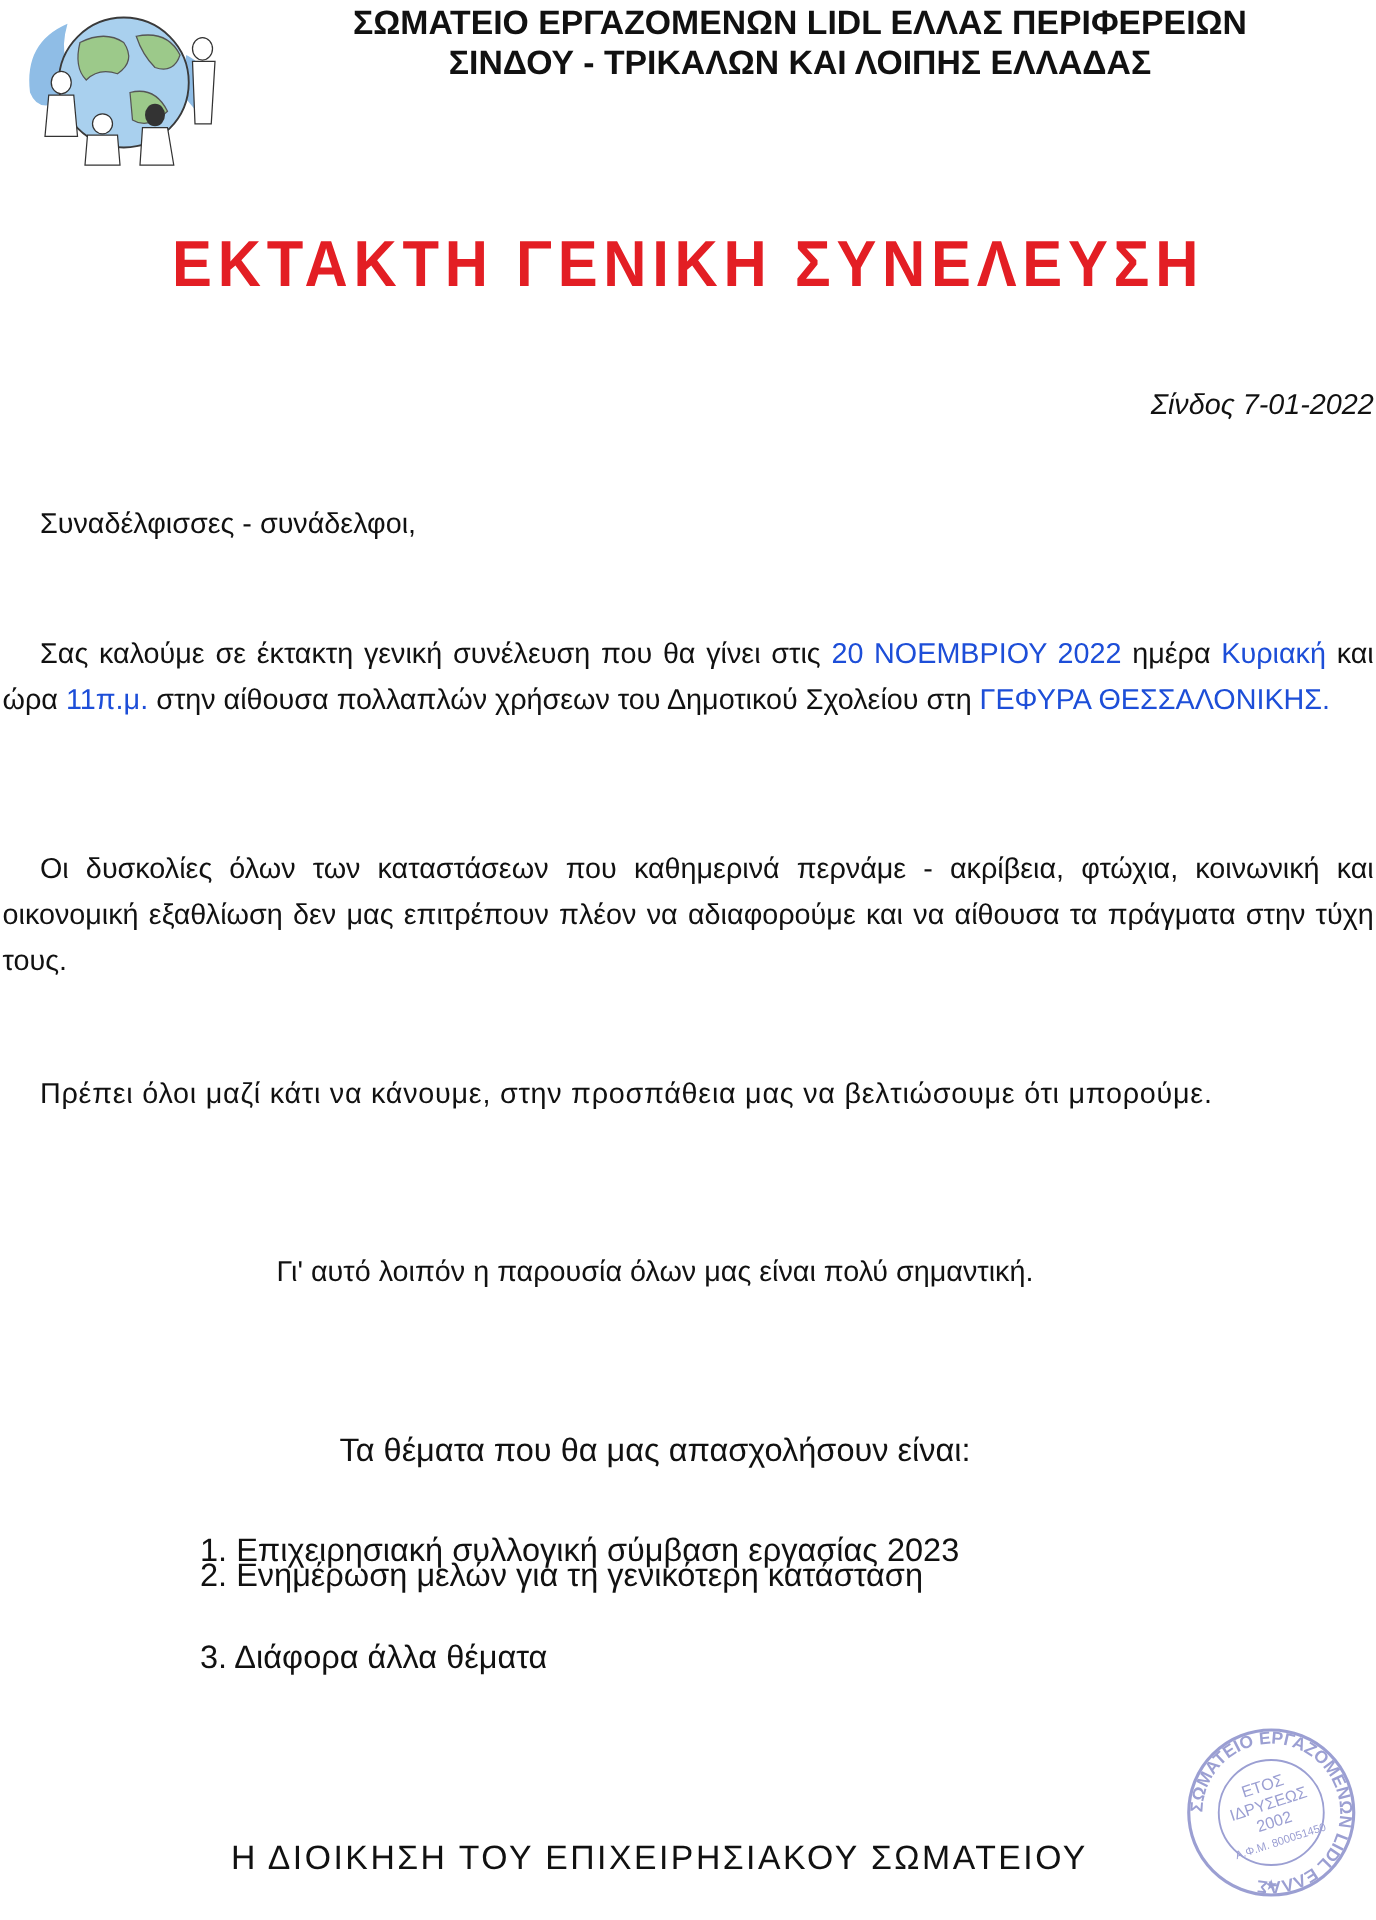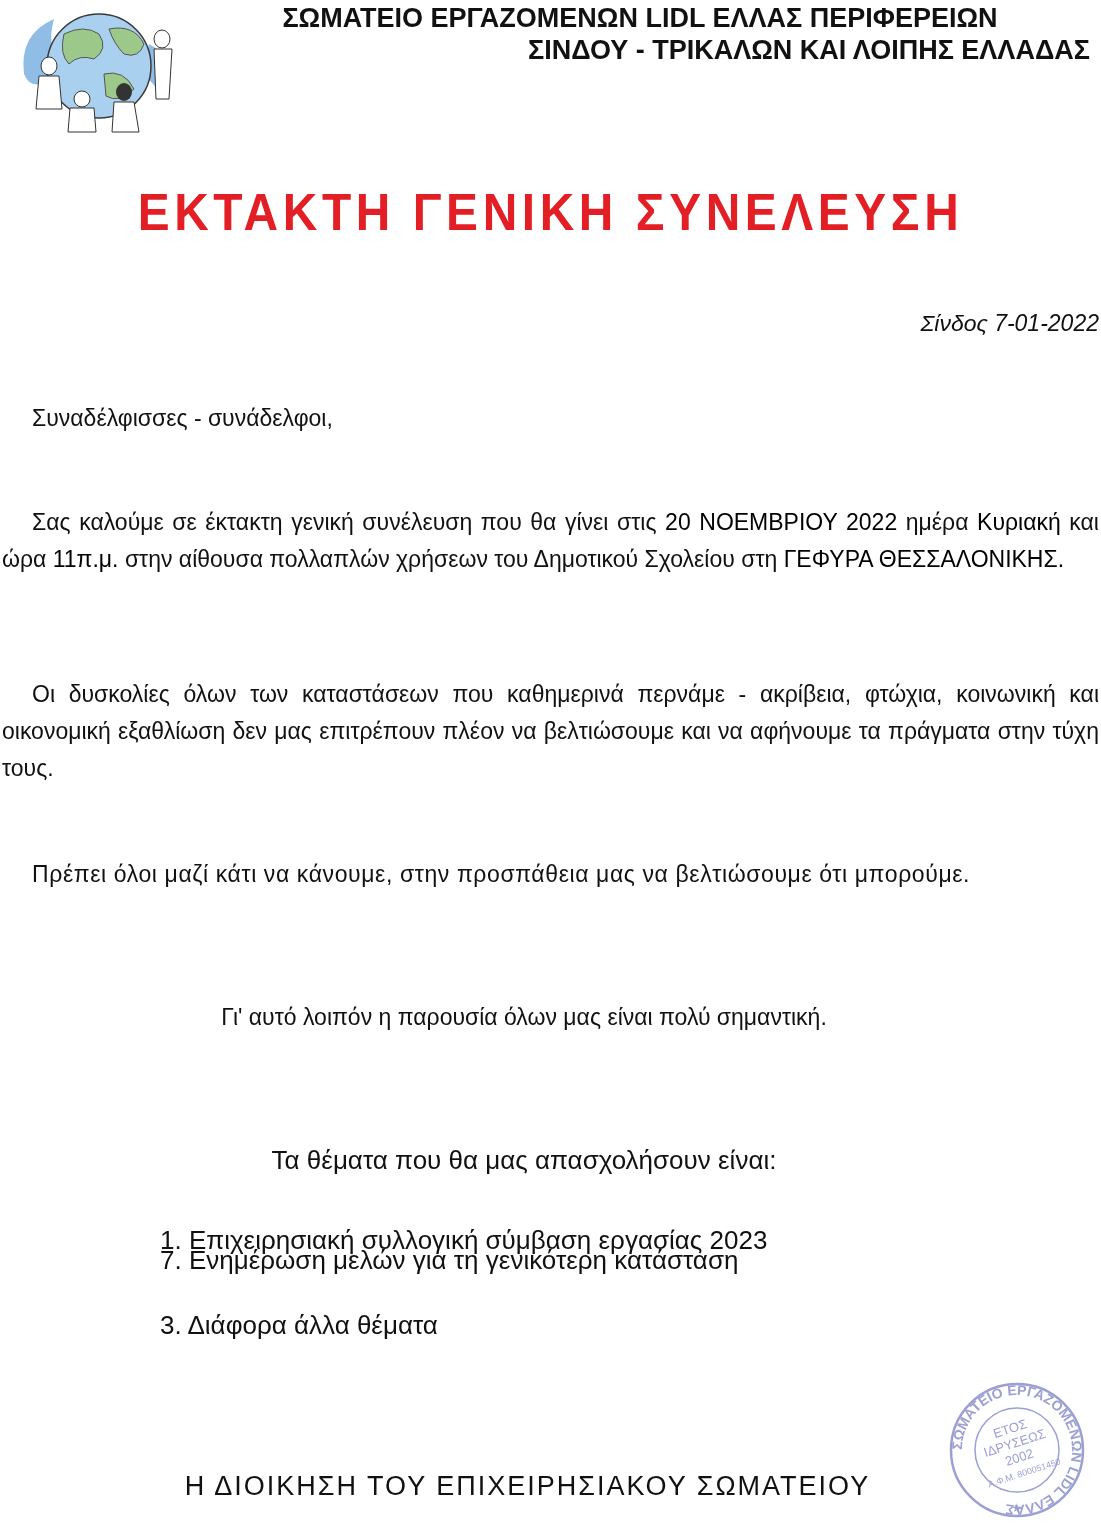--- a/index.html
+++ b/index.html
@@ -2,29 +2,29 @@
 <html><head>
 <meta charset="utf-8">
 <style>
   html, body { margin: 0; padding: 0; background: #ffffff; }
   body { width: 1101px; height: 1536px; position: relative; overflow: hidden;
          font-family: "Liberation Sans", sans-serif; color: #111; }
   .logo { position: absolute; left: 14px; top: 4px; width: 170px; height: 130px; }
   .header { position: absolute; left: 190px; width: 900px; text-align: center;
             font-weight: bold; font-size: 27px; line-height: 32px; color: #111; }
   .header.l1 { top: 2px; }
-  .header.l2 { top: 34px; text-align: right; }
+  .header.l2 { top: 34px; }
   .title { position: absolute; top: 182px; left: 0; width: 1101px; text-align: center;
            color: #e31e24; font-weight: bold; font-size: 52px; letter-spacing: 5px;
            transform: scaleX(0.92); transform-origin: center; }
   .date { position: absolute; top: 310px; right: 2px; font-style: italic; font-size: 23px; }
   .text { position: absolute; left: 2px; width: 1097px; font-size: 23px; line-height: 37px;
           text-align: justify; text-align-last: left; }
   .indent { text-indent: 30px; }
-  .red { color: #000000; }
+  .red { color: #1d4ed8; }
   .greeting { top: 400px; }
   .p1 { top: 504px; }
   .p2 { top: 676px; }
   .p3 { top: 856px; letter-spacing: 0.6px; }
   .center-line { position: absolute; left: 0; width: 1048px; text-align: center; font-size: 23px; }
   .importance { top: 1004px; }
   .topics-intro { top: 1117px; font-size: 26px; margin-top: 28px; }
   .topic { position: absolute; left: 160px; font-size: 26px; }
   .t1 { top: 1180px; margin-top: 45px; }
   .t2 { top: 1245px; }
@@ -59,29 +59,29 @@
 <div class="header l2">ΣΙΝΔΟΥ - ΤΡΙΚΑΛΩΝ ΚΑΙ ΛΟΙΠΗΣ ΕΛΛΑΔΑΣ</div>
 
 <div class="title">ΕΚΤΑΚΤΗ ΓΕΝΙΚΗ ΣΥΝΕΛΕΥΣΗ</div>
 
 <div class="date">Σίνδος 7-01-2022</div>
 
 <div class="text indent greeting">Συναδέλφισσες - συνάδελφοι,</div>
 
 <div class="text indent p1"><span>Σας καλούμε σε έκτακτη γενική συνέλευση που θα γίνει στις </span><span class="red">20 ΝΟΕΜΒΡΙΟΥ 2022</span><span> ημέρα </span><span class="red">Κυριακή</span><span> και ώρα </span><span class="red">11π.μ.</span><span> στην αίθουσα πολλαπλών χρήσεων του Δημοτικού Σχολείου στη </span><span class="red">ΓΕΦΥΡΑ ΘΕΣΣΑΛΟΝΙΚΗΣ.</span></div>
 
-<div class="text indent p2">Οι δυσκολίες όλων των καταστάσεων που καθημερινά περνάμε - ακρίβεια, φτώχια, κοινωνική και οικονομική εξαθλίωση δεν μας επιτρέπουν πλέον να βελτιώσουμε και να αφήνουμε τα πράγματα στην τύχη τους.</div>
+<div class="text indent p2">Οι δυσκολίες όλων των καταστάσεων που καθημερινά περνάμε - ακρίβεια, φτώχια, κοινωνική και οικονομική εξαθλίωση δεν μας επιτρέπουν πλέον να αδιαφορούμε και να αίθουσα τα πράγματα στην τύχη τους.</div>
 
 <div class="text indent p3">Πρέπει όλοι μαζί κάτι να κάνουμε, στην προσπάθεια μας να βελτιώσουμε ότι μπορούμε.</div>
 
 <div class="center-line importance">Γι' αυτό λοιπόν η παρουσία όλων μας είναι πολύ σημαντική.</div>
 
 <div class="center-line topics-intro">Τα θέματα που θα μας απασχολήσουν είναι:</div>
 <div class="topic t1">1. Επιχειρησιακή συλλογική σύμβαση εργασίας 2023</div>
-<div class="topic t2">7. Ενημέρωση μελών για τη γενικότερη κατάσταση</div>
+<div class="topic t2">2. Ενημέρωση μελών για τη γενικότερη κατάσταση</div>
 <div class="topic t3">3. Διάφορα άλλα θέματα</div>
 
 <div class="stamp">
   <svg width="150" height="140" viewBox="0 0 150 140">
     <defs>
       <path id="stampArc" d="M20 70 A55 55 0 1 1 130 70 A55 55 0 1 1 20 70"></path>
     </defs>
     <circle cx="75" cy="70" r="66" fill="none" stroke="#7a7fc4" stroke-width="2.5"></circle>
     <circle cx="75" cy="70" r="42" fill="none" stroke="#7a7fc4" stroke-width="1.5"></circle>
     <text font-family="Liberation Sans, sans-serif" font-size="14" font-weight="bold" fill="#7a7fc4">

